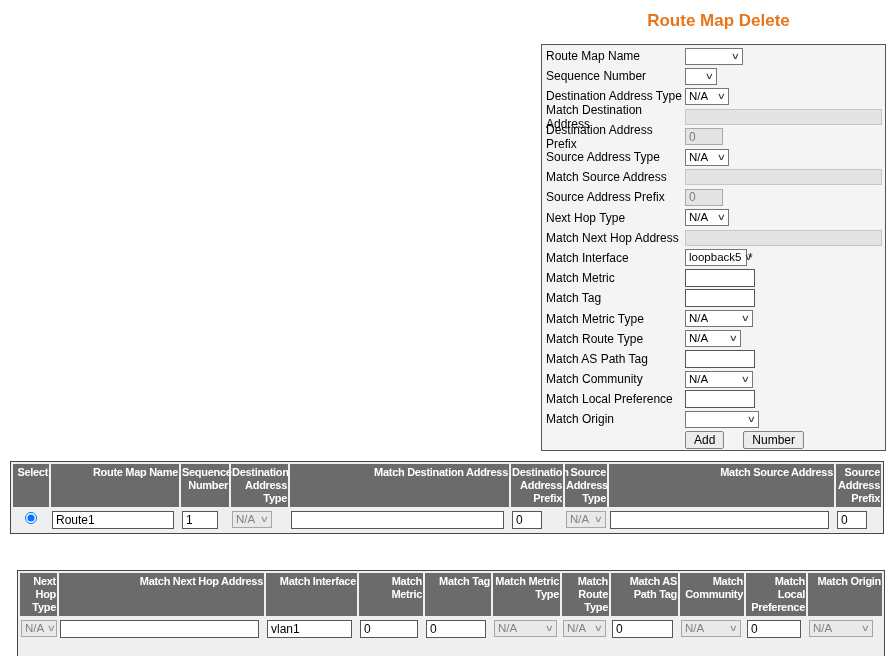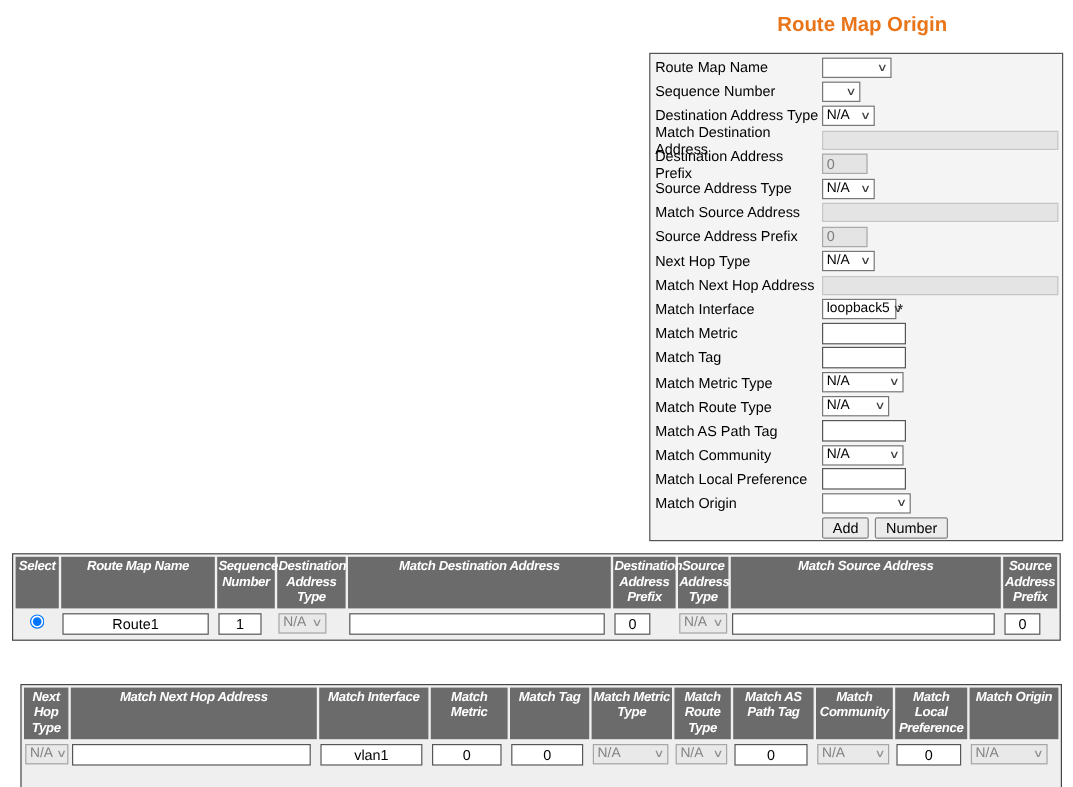--- a/index.html
+++ b/index.html
@@ -47,52 +47,52 @@
   input.txt.dis-pref {
     width: 38px; height: 17px; background: #e4e4e4; border: 1px solid #a9a9a9; color: #7f7f7f;
   }
   .sfx { margin-left: 1px; font-size: 12px; }
 
   .w32{width:32px}.w44{width:44px}.w56{width:56px}.w58{width:58px}.w62{width:62px}
   .w64{width:64px}.w68{width:68px}.w70{width:70px}.w74{width:74px}.w40{width:40px}.w36{width:36px}
 
   .btnrow { padding-left: 143px; }
   .btn {
-    height: 18px; padding: 0 8px; margin-right: 5px;
+    height: 18px; padding: 0 8px; margin-right: 19px;
     border: 1px solid #828282; background: #ececec; border-radius: 2px;
     font-family: inherit; font-size: 12px; cursor: pointer;
   }
 
   
   table.grid {
     position: absolute; border-collapse: separate; border-spacing: 2px;
     border: 1px solid #464646; background: #efefef; table-layout: fixed;
   }
   #match-table { left: 10px; top: 461px; width: 874px; }
   #nexthop-table { left: 17px; top: 570px; width: 868px; }
   th.hcell {
-    background: #6b6b6b; color: #fff; font-style: italic; font-weight: bold;
+    background: #6b6b6b; color: #fff; font-weight: bold;
     font-size: 11px; line-height: 1.18; letter-spacing: -0.3px;
-    vertical-align: top; text-align: center; padding: 2px 1px;
+    vertical-align: top; text-align: right; padding: 2px 1px;
   }
   #match-table th.hcell { height: 40px; }
   #nexthop-table th.hcell { height: 36px; }
   td.bcell { vertical-align: middle; padding: 0 1px; height: 22px; }
-  td.bcell input.txt { width: calc(100% - 4px); text-align: center; }
+  td.bcell input.txt { width: calc(100% - 4px); }
   td.bcell input.txt.wfix1 { width: 36px; }
   td.bcell input.txt.wfix0 { width: 30px; }
   td.footer-cell { text-align: center; height: 18px; vertical-align: middle; }
   td.spacer-cell { height: 14px; }
   input[type="radio"] { width: 12px; height: 12px; }
   td.radio-cell { text-align: center; }
 </style>
 </head>
 <body>
 
-<div class="page-title">Route Map Origin</div>
+<div class="page-title">Route Map Delete</div>
 
 <div class="form-panel">
 
   <div class="frow">
     <span class="flabel">Route Map Name</span>
     <span class="fctl">
         <span class="sel w58">
           <span></span>
           <span class="chev">∨</span>
         </span>

